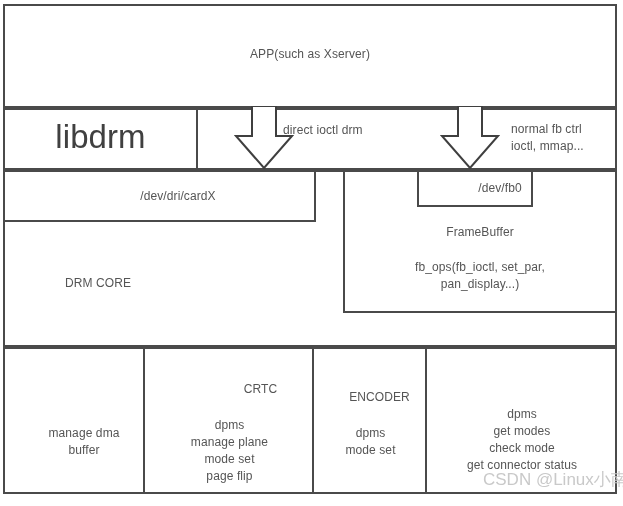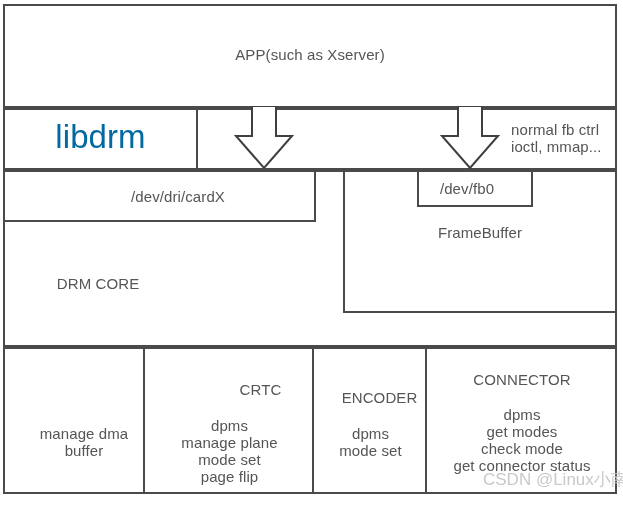--- a/index.html
+++ b/index.html
@@ -24,30 +24,30 @@
     border: 2px solid #4a4a4a;
     background: #ffffff;
   }
   .noborder {
     border: none;
     background: transparent;
   }
   .label {
     position: absolute;
     color: #555555;
-    font-size: 15px;
+    font-size: 12px;
     line-height: 17px;
     text-align: center;
     white-space: pre-line;
     letter-spacing: 0.1px;
   }
   .label.left { text-align: left; }
   .label.big {
     font-size: 33px;
-    color: #0369a1;
+    color: #404040;
     line-height: 36px;
   }
   .arrow-wrap {
     position: absolute;
   }
   .watermark {
     position: absolute;
     color: #c9c9c9;
     font-size: 17px;
     line-height: 20px;
@@ -66,61 +66,63 @@
   <div class="box" style="left:3px; top:108px; width:614px; height:62px;"></div>
 
   <div class="box" style="left:3px; top:108px; width:195px; height:62px;"></div>
   <div class="label big" style="left:3px; top:119px; width:195px;">libdrm</div>
 
   <div class="arrow-wrap" style="left:234px; top:106px; width:60px; height:66px;">
     <svg width="60" height="66" viewBox="0 0 60 66">
       <polygon points="18,0 42,0 42,30 58,30 30,62 2,30 18,30" fill="#ffffff" stroke="#3f3f3f" stroke-width="2" stroke-linejoin="miter"></polygon>
     </svg>
   </div>
+  <div class="label left" style="left:283px; top:122px; width:180px;">direct ioctl drm</div>
 
   <div class="arrow-wrap" style="left:440px; top:106px; width:60px; height:66px;">
     <svg width="60" height="66" viewBox="0 0 60 66">
       <polygon points="18,0 42,0 42,30 58,30 30,62 2,30 18,30" fill="#ffffff" stroke="#3f3f3f" stroke-width="2" stroke-linejoin="miter"></polygon>
     </svg>
   </div>
   <div class="label left" style="left:511px; top:121px; width:120px;">normal fb ctrl
 ioctl, mmap...</div>
 
   <div class="box" style="left:3px; top:170px; width:614px; height:177px;"></div>
 
   <div class="box" style="left:3px; top:170px; width:313px; height:52px;"></div>
   <div class="label" style="left:3px; top:188px; width:350px;">/dev/dri/cardX</div>
   <div class="label" style="left:3px; top:275px; width:190px;text-align:center;">DRM CORE</div>
 
   <div class="box" style="left:343px; top:170px; width:274px; height:143px;"></div>
 
   <div class="box" style="left:417px; top:170px; width:116px; height:37px;"></div>
-  <div class="label" style="left:417px; top:180px; width:100px;">/dev/fb0</div>
+  <div class="label" style="left:417px; top:180px; width:100px;padding-left:33px;">/dev/fb0</div>
   <div class="label" style="left:343px; top:224px; width:274px;">FrameBuffer</div>
+  <div class="label" style="left:343px; top:259px; width:274px;">fb_ops(fb_ioctl, set_par,
+pan_display...)</div>
 
   <div class="box" style="left:3px; top:347px; width:614px; height:147px;"></div>
 
   <div class="box noborder" style="left:3px; top:347px; width:142px; height:147px; border-right:2px solid #4a4a4a;"></div>
   <div class="label" style="left:3px; top:425px; width:162px;">manage dma
 buffer</div>
 
   <div class="box noborder" style="left:145px; top:347px; width:169px; height:147px; border-right:2px solid #4a4a4a;"></div>
   <div class="label" style="left:145px; top:381px; width:169px;margin-left:31px;">CRTC</div>
   <div class="label" style="left:145px; top:417px; width:169px;">dpms
 manage plane
 mode set
 page flip</div>
 
   <div class="box noborder" style="left:314px; top:347px; width:113px; height:147px; border-right:2px solid #4a4a4a;"></div>
   <div class="label" style="left:314px; top:389px; width:131px;">ENCODER</div>
   <div class="label" style="left:314px; top:425px; width:113px;">dpms
 mode set</div>
 
   <div class="box noborder" style="left:427px; top:347px; width:190px; height:147px;"></div>
-  <div class="label" style="left:427px; top:371px; width:190px;">CONNECTOR</div>
   <div class="label" style="left:427px; top:406px; width:190px;">dpms
 get modes
 check mode
 get connector status</div>
 
   <div class="watermark" style="left:483px; top:470px;">CSDN @Linux小南</div>
 
 </div>
 
 </body></html>

